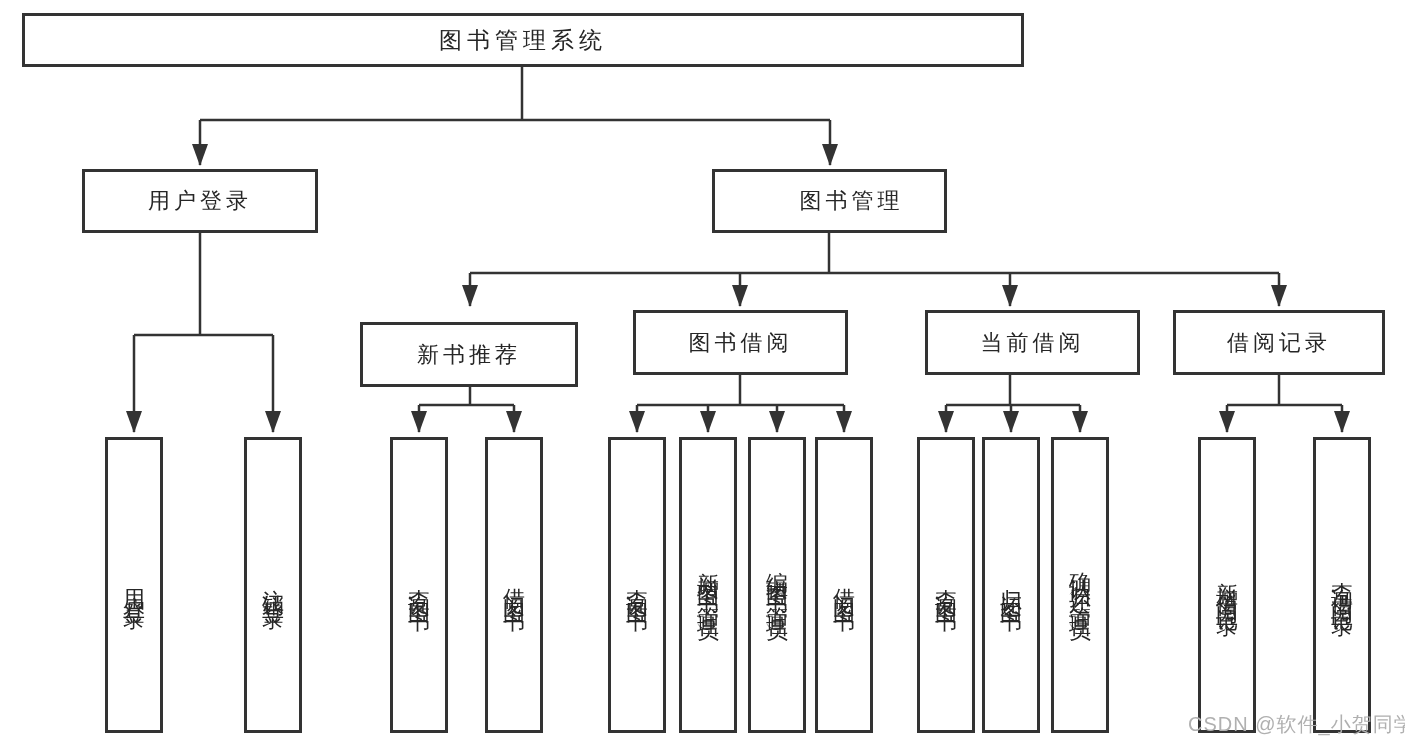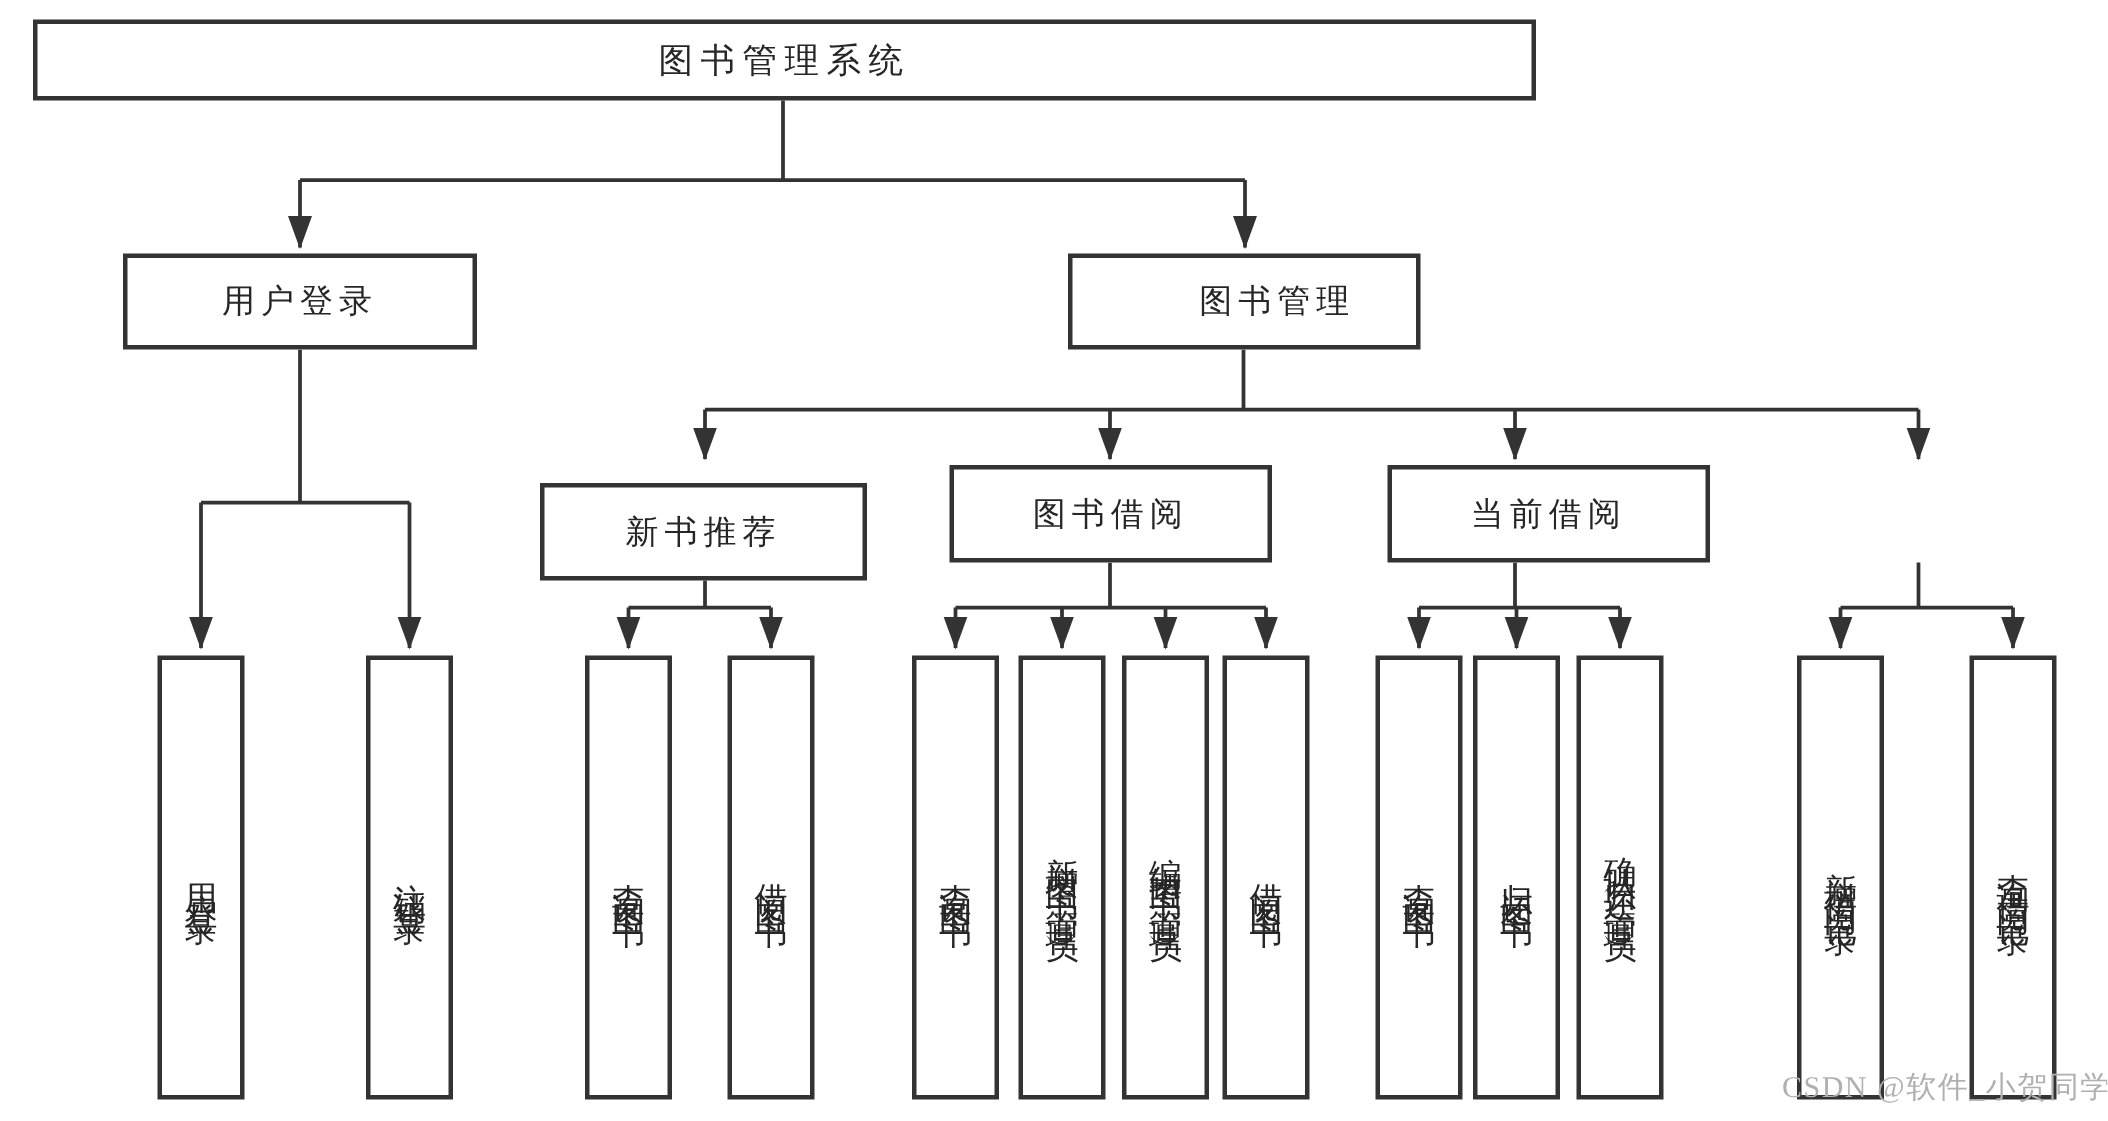--- a/index.html
+++ b/index.html
@@ -1,21 +1,21 @@
 <!DOCTYPE html>
 <html><head>
 <meta charset="utf-8">
 <style>
   html, body { margin: 0; padding: 0; background: #ffffff; }
   .stage {
     position: relative;
     width: 1405px;
     height: 747px;
     background: #ffffff;
-    font-family: Liberation Serif, serif;
+    font-family: Liberation Sans, sans-serif;
     color: #262626;
     overflow: hidden;
   }
   svg.wires { position: absolute; left: 0; top: 0; }
   .node {
     position: absolute;
     background: #ffffff;
     border: 3px solid #333333;
     box-sizing: border-box;
     display: flex;
@@ -147,20 +147,23 @@
 
   <div class="node n-newbk">
     <span>新书推荐</span>
   </div>
   <div class="node n-borrow">
     <span>图书借阅</span>
   </div>
   <div class="node n-curr">
     <span>当前借阅</span>
   </div>
+  <div class="node n-rec">
+    <span>借阅记录</span>
+  </div>
 
   <div class="leaf lf-a1">
     <span>用户登录</span>
   </div>
   <div class="leaf lf-a2">
     <span>注销登录</span>
   </div>
 
   <div class="leaf lf-b1">
     <span>查询图书</span>

